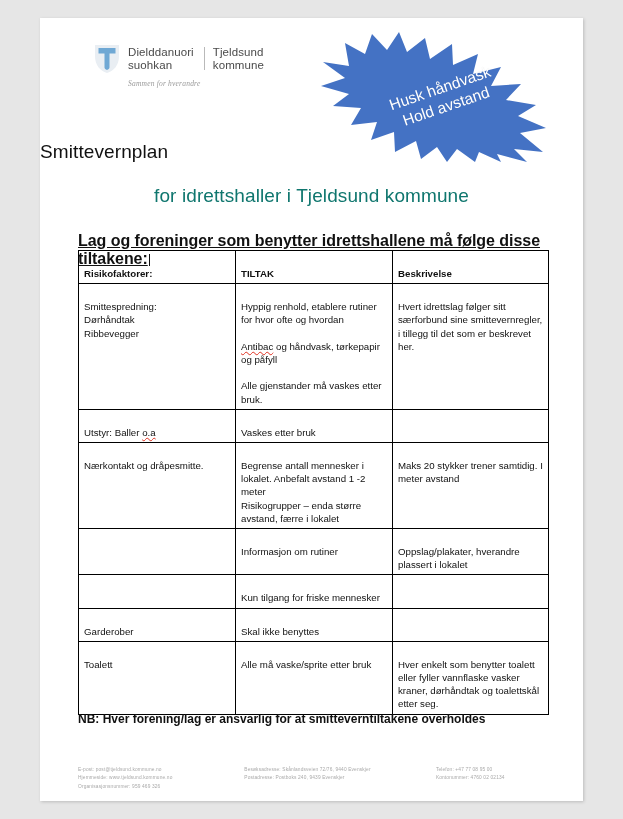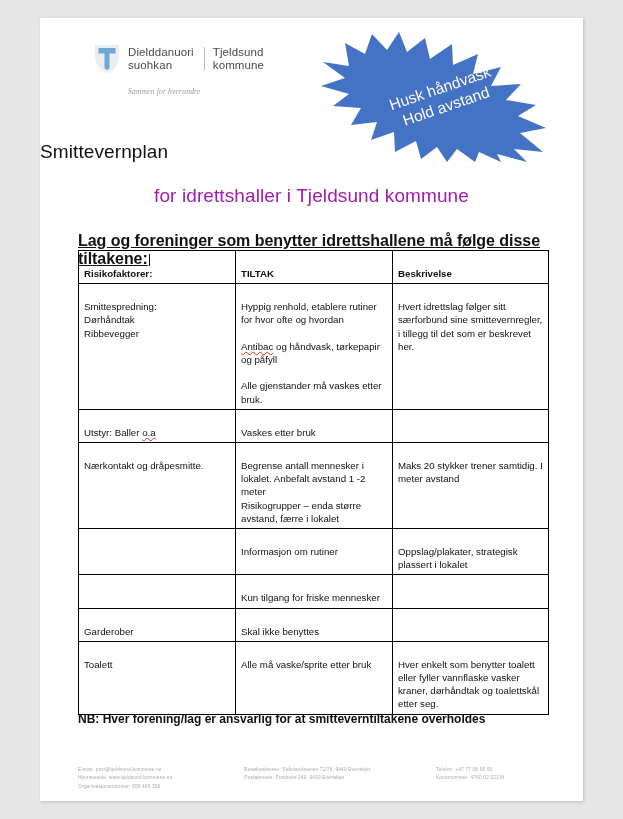--- a/index.html
+++ b/index.html
@@ -42,21 +42,21 @@
   }
   .logo-names .sami { white-space: pre-line; }
   .logo-names .divider {
     width: 1px;
     align-self: stretch;
     background: #b9b9b9;
     margin: 1px 8px 1px 10px;
   }
   .logo-names .nor { white-space: pre-line; }
   .logo-slogan {
-    margin-top: 16px;
+    margin-top: 8px;
     font-family: "Liberation Serif", serif;
     font-style: italic;
     font-size: 7.5px;
     color: #9a9a9a;
     letter-spacing: 0.2px;
   }
 
   
   .starburst {
     position: absolute;
@@ -85,21 +85,21 @@
     text-align: left;
     font-size: 19px;
     color: #111;
     letter-spacing: 0.1px;
   }
   .doc-subtitle {
     position: absolute;
     left: 0; right: 0; top: 167px;
     text-align: center;
     font-size: 19px;
-    color: #a21caf;
+    color: #0f766e;
     letter-spacing: 0.1px;
   }
 
   .intro-line {
     position: absolute;
     left: 38px; top: 214px;
     font-size: 16px;
     font-weight: bold;
     color: #111;
     letter-spacing: -0.05px;
@@ -240,21 +240,21 @@
         <td></td>
       </tr>
       <tr>
         <td style="height:78px">Nærkontakt og dråpesmitte.</td>
         <td><span>Begrense antall mennesker i lokalet. Anbefalt avstand 1 -2 meter</span><br><span>Risikogrupper – enda større avstand, færre i lokalet</span></td>
         <td>Maks 20 stykker trener samtidig. I meter avstand</td>
       </tr>
       <tr>
         <td style="height:40px"></td>
         <td>Informasjon om rutiner</td>
-        <td>Oppslag/plakater, strategisk plassert i lokalet</td>
+        <td>Oppslag/plakater, hverandre plassert i lokalet</td>
       </tr>
       <tr>
         <td style="height:24px"></td>
         <td>Kun tilgang for friske mennesker</td>
         <td></td>
       </tr>
       <tr>
         <td>Garderober</td>
         <td>Skal ikke benyttes</td>
         <td></td>

